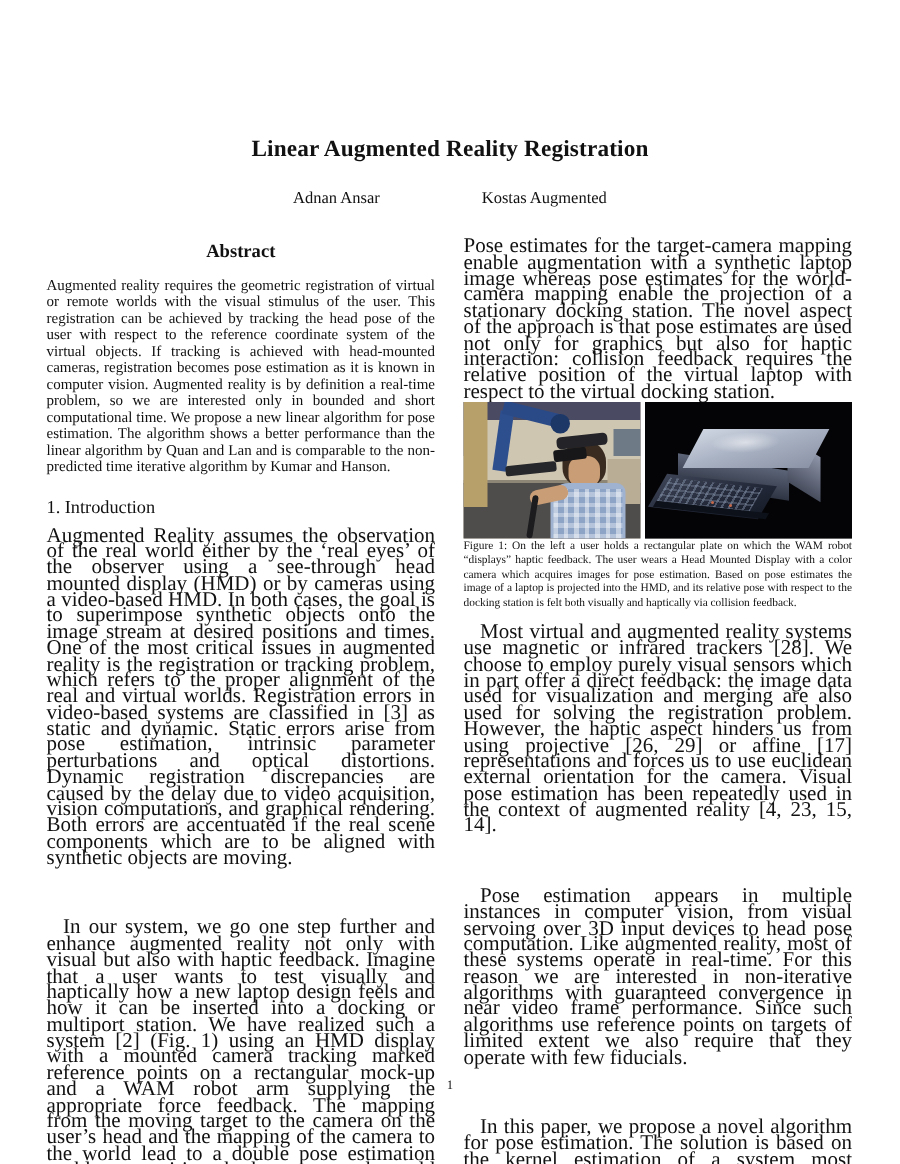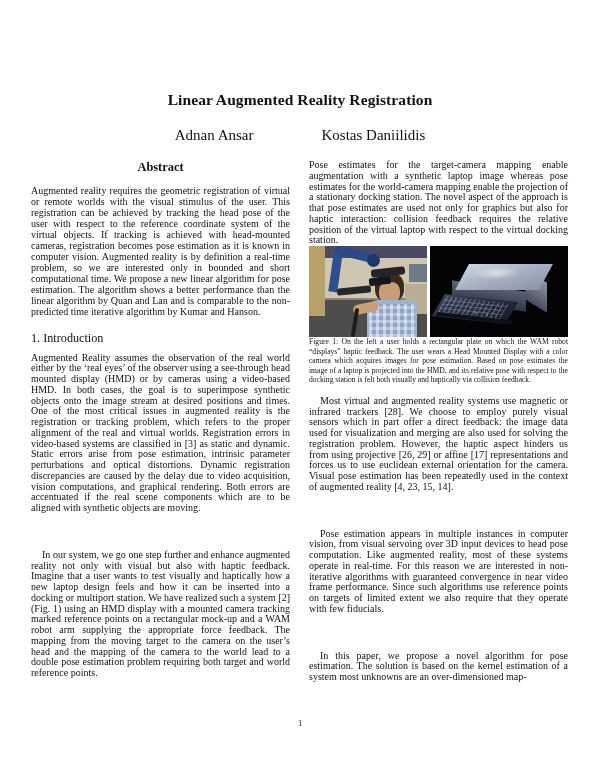--- a/index.html
+++ b/index.html
@@ -38,21 +38,21 @@
     font-weight: bold;
     letter-spacing: 0.1px;
     line-height: 1.25;
     margin: 0;
   }
   .authors {
     margin-top: 17px;
     display: flex;
     justify-content: center;
     gap: 68px;
-    font-size: 15px;
+    font-size: 11px;
     line-height: 1.2;
   }
   .author-name { white-space: nowrap; }
 
   
   .columns {
     position: absolute;
     left: 31px;
     top: 160px;
     width: 538px;
@@ -76,21 +76,21 @@
   .section-head {
     font-size: 12.2px;
     font-weight: normal;
     margin: 14px 0 7px 0;
     line-height: 1.2;
   }
 
   
   p {
     margin: 0;
-    font-size: 10px;
+    font-size: 14px;
     line-height: 10.75px;
     text-align: justify;
     text-justify: inter-word;
     hyphens: manual;
   }
   p.abstract-body {
     font-size: 10px;
     line-height: 11.0px;
   }
   p.indent { text-indent: 11px; margin-top: 36px; }
@@ -192,21 +192,21 @@
 </style>
 </head>
 <body>
 
 <div class="page">
 
   <div class="title-block">
     <h1 class="paper-title">Linear Augmented Reality Registration</h1>
     <div class="authors">
       <span class="author-name">Adnan Ansar</span>
-      <span class="author-name">Kostas Daniilidis</span>
+      <span class="author-name">Kostas Augmented</span>
     </div>
   </div>
 
   <div class="columns">
 
     <div class="col">
       <h2 class="abstract-head">Abstract</h2>
       <p class="abstract-body">Augmented reality requires the geometric registration of virtual or remote worlds with the visual stimulus of the user. This registration can be achieved by tracking the head pose of the user with respect to the reference coordinate system of the virtual objects. If tracking is achieved with head-mounted cameras, registration becomes pose estimation as it is known in computer vision. Augmented reality is by definition a real-time problem, so we are interested only in bounded and short computational time. We propose a new linear algorithm for pose estimation. The algorithm shows a better performance than the linear algorithm by Quan and Lan and is comparable to the non-predicted time iterative algorithm by Kumar and Hanson.</p>
 
       <h2 class="section-head">1. Introduction</h2>

